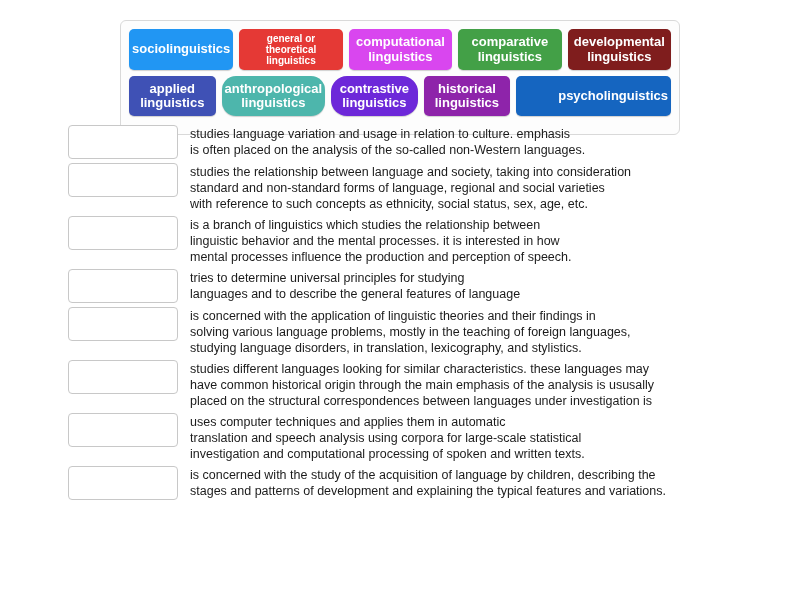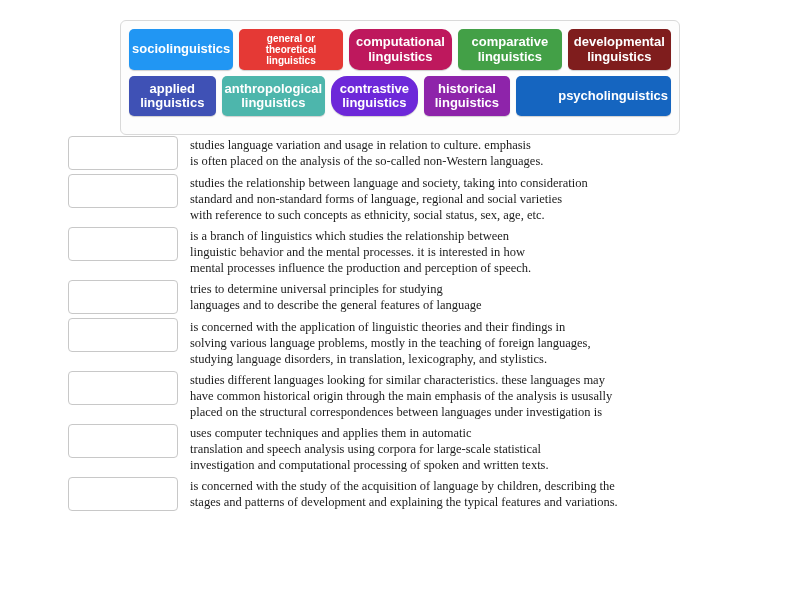--- a/index.html
+++ b/index.html
@@ -51,23 +51,22 @@
     cursor: pointer;
     user-select: none;
     box-shadow: 0 1px 1px rgba(0,0,0,0.18);
   }
   .tile.small { font-size: 10px; }
 
   
   #definitions {
     position: absolute;
     left: 0;
-    top: 136px;
+    top: 125px;
     width: 744px;
-    font-family: Liberation Serif, serif;
   }
   .def-row {
     display: flex;
     align-items: flex-start;
     padding: 0 10px 0 0;
     margin-bottom: 4px;
   }
   .drop-slot {
     flex: 0 0 110px;
     height: 34px;
@@ -91,31 +90,31 @@
 <body>
 
 <div id="app">
 
   <div id="word-bank">
     <div class="tile-row">
       <div class="tile" style="background-color: rgb(33, 150, 243);">sociolinguistics</div>
       <div class="tile small" style="background-color: rgb(229, 57, 53);">general or
 theoretical
 linguistics</div>
-      <div class="tile" style="background-color: #be185d; border-radius: 10px;">computational
+      <div class="tile" style="background-color: #d946ef;">computational
 linguistics</div>
       <div class="tile" style="background-color: rgb(67, 160, 71);">comparative
 linguistics</div>
       <div class="tile" style="background-color: #7f1d1d;">developmental
 linguistics</div>
     </div>
     <div class="tile-row">
       <div class="tile" style="background-color: rgb(63, 81, 181);">applied
 linguistics</div>
-      <div class="tile" style="background-color: rgb(77, 182, 172);">anthropological
+      <div class="tile" style="background-color: rgb(77, 182, 172); border-radius: 14px;">anthropological
 linguistics</div>
       <div class="tile" style="background-color: #6d28d9; border-radius: 16px;">contrastive
 linguistics</div>
       <div class="tile" style="background-color: rgb(142, 36, 170);">historical
 linguistics</div>
       <div class="tile" style="background-color: rgb(21, 101, 192); padding-left: 42px;">psycholinguistics</div>
     </div>
   </div>
 
   <div id="definitions">

